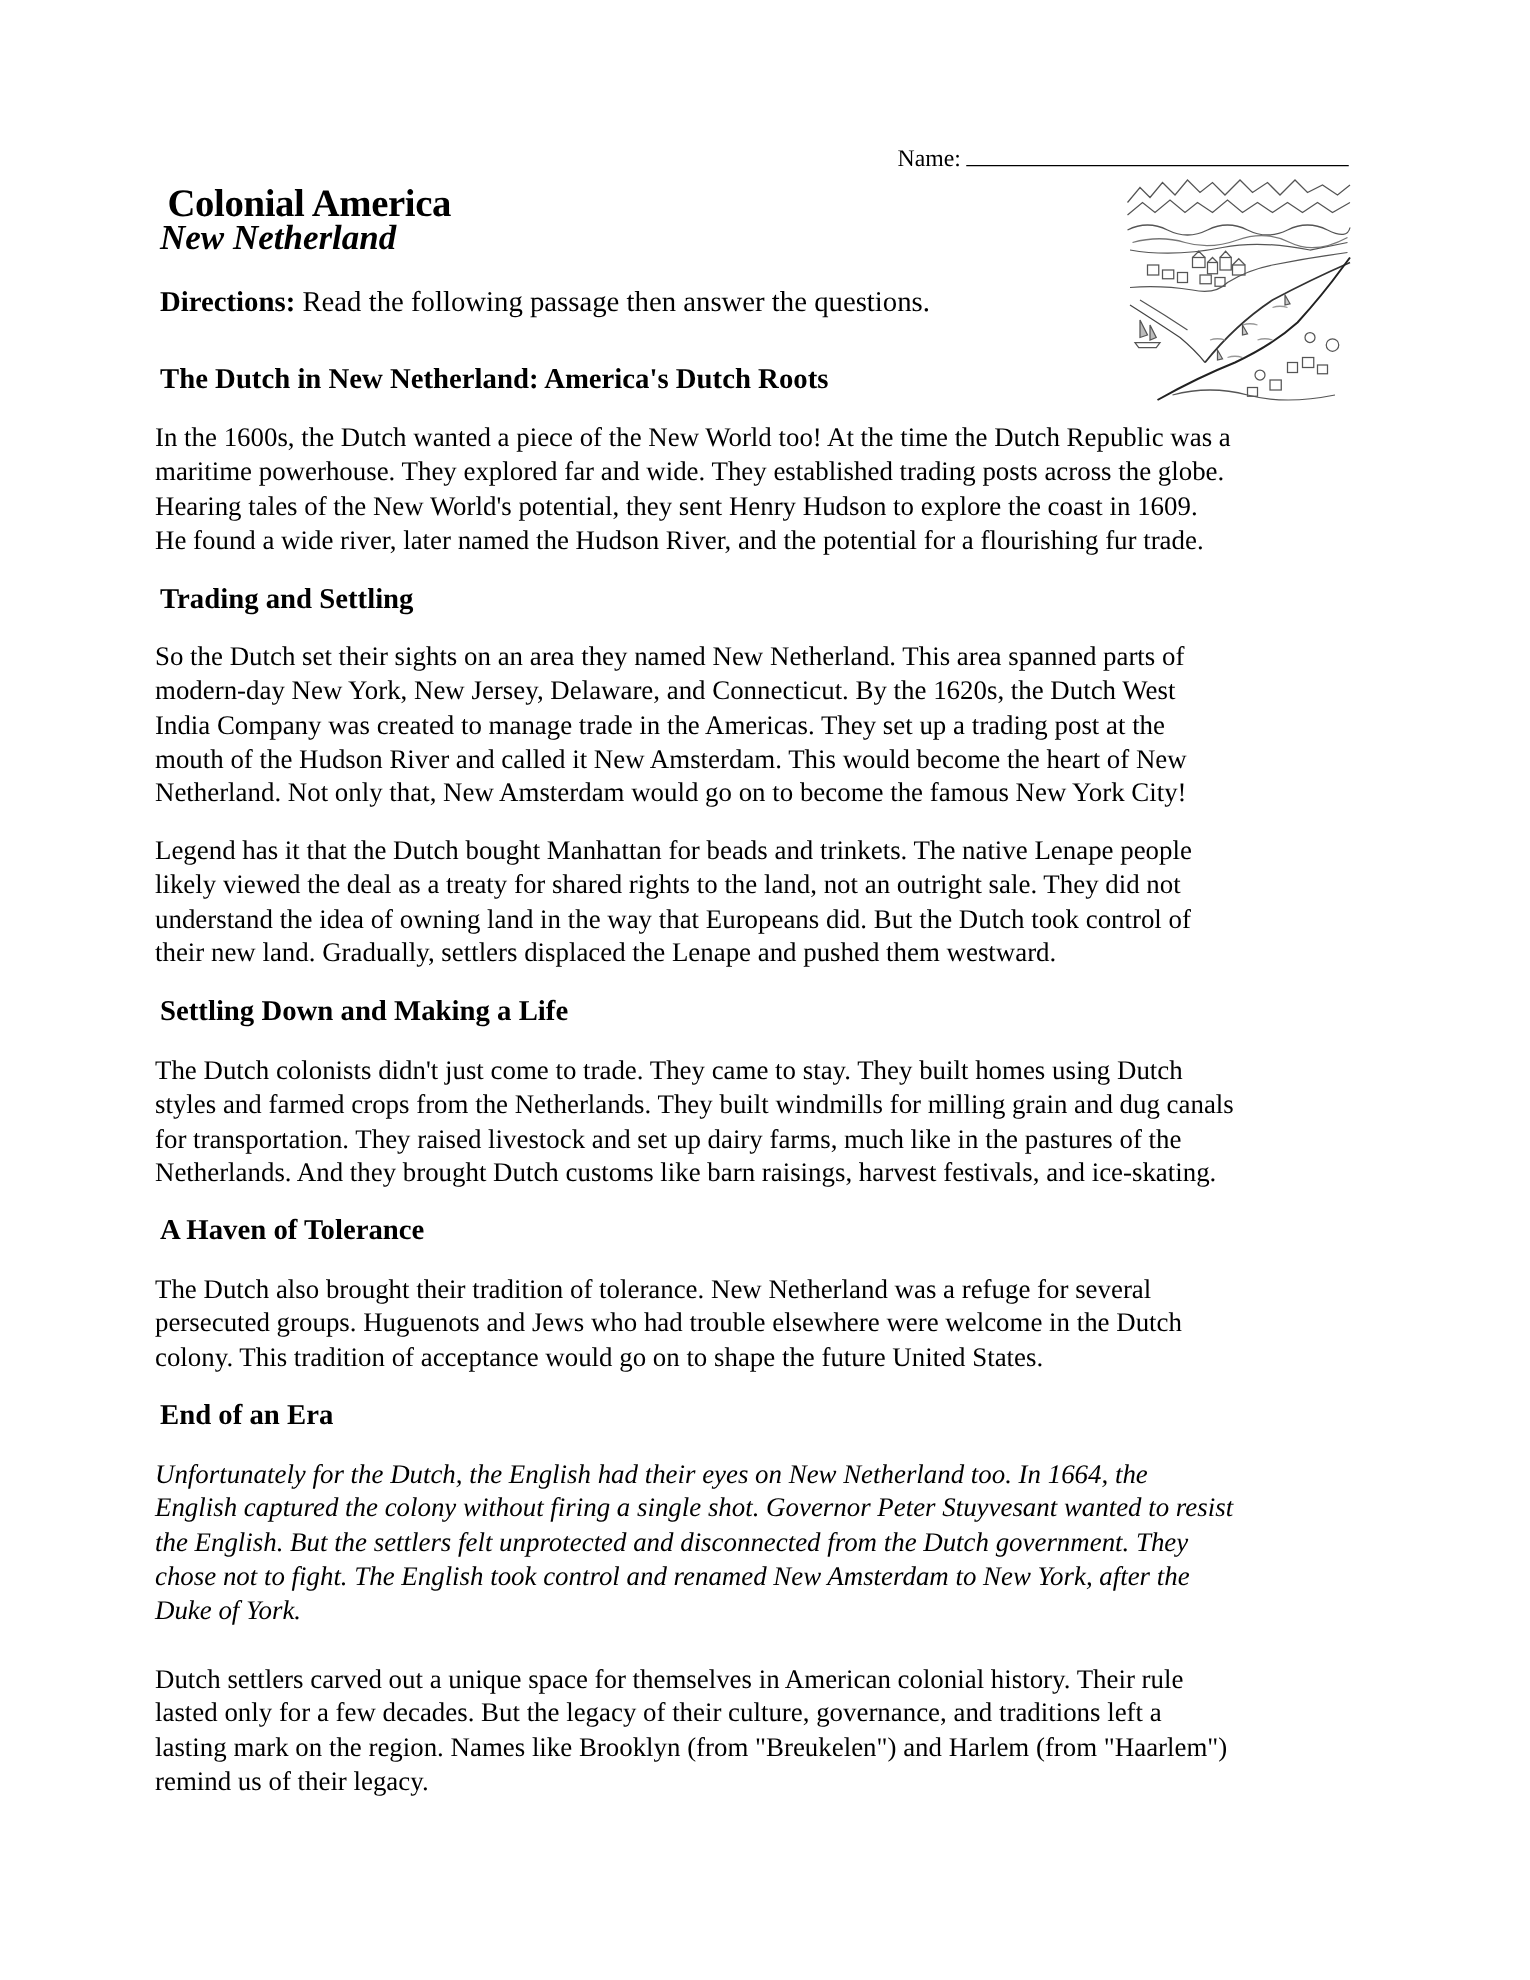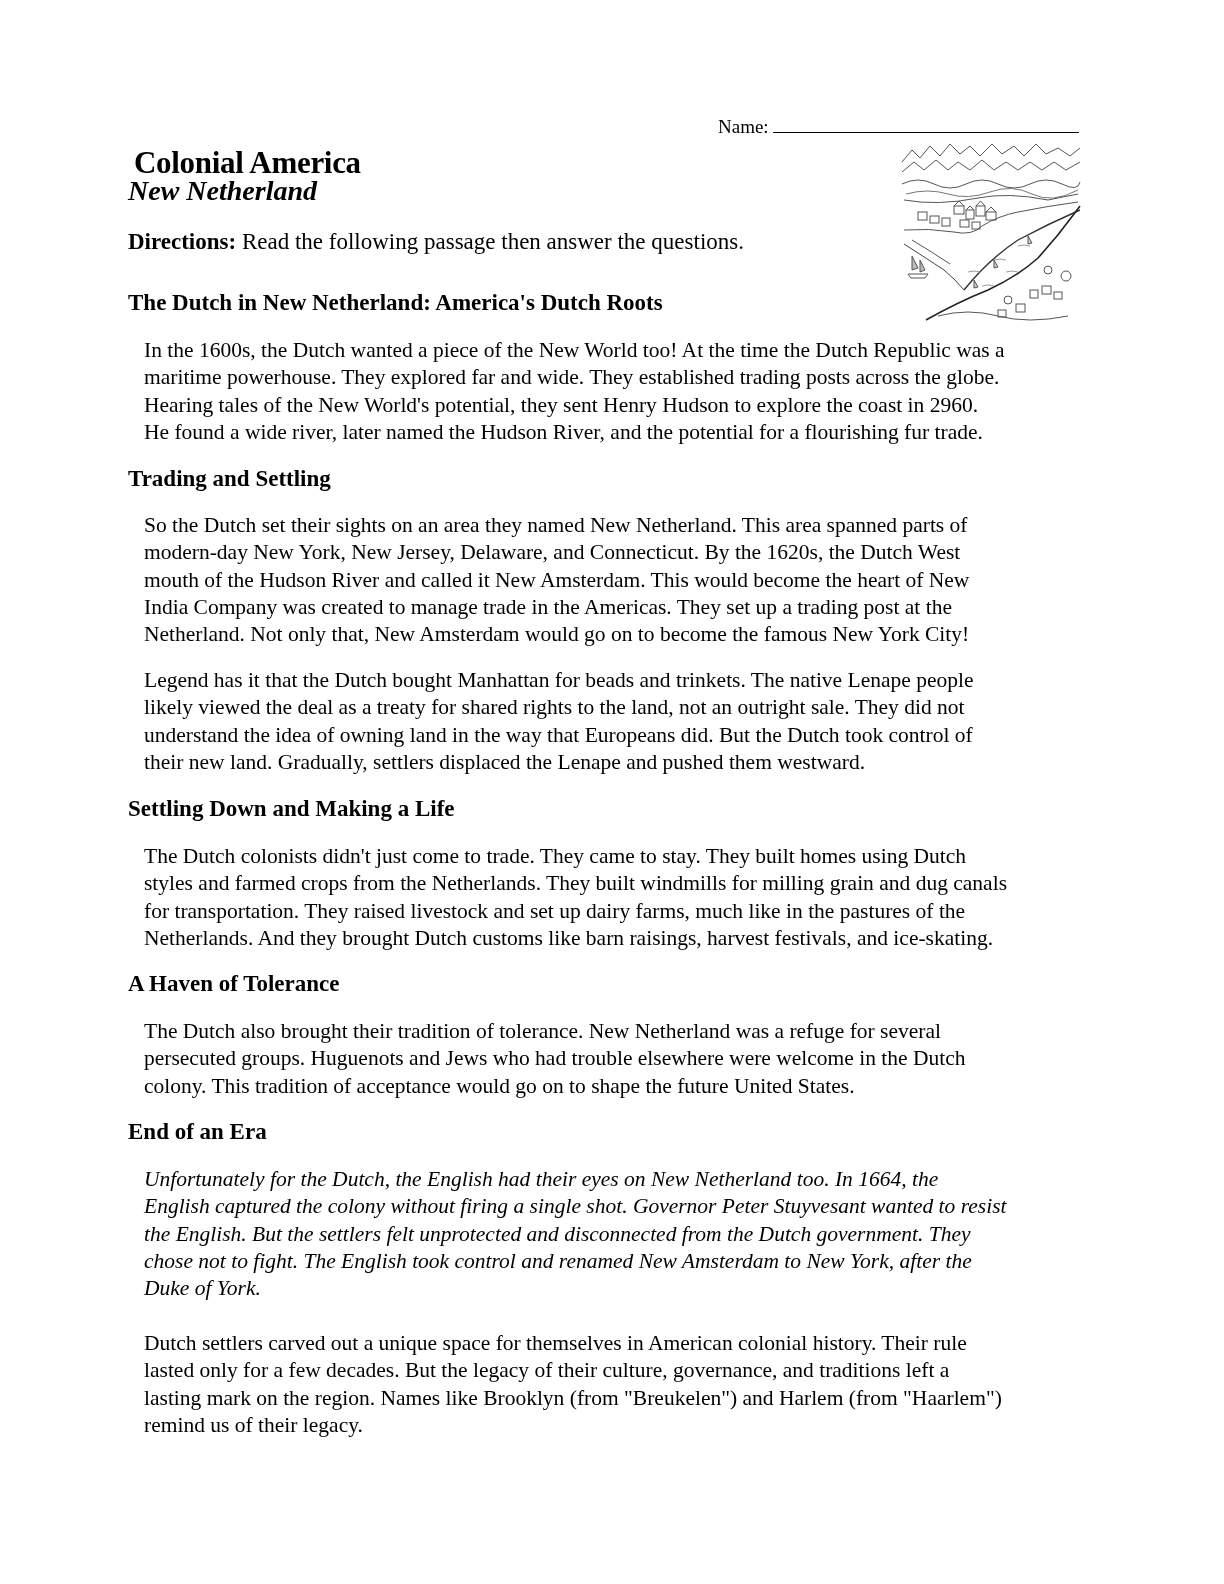--- a/index.html
+++ b/index.html
@@ -78,21 +78,21 @@
       position: absolute;
       left: 128px;
       font-size: 23px;
       font-weight: bold;
       line-height: 30px;
       margin: 0;
       white-space: nowrap;
     }
     .para {
       position: absolute;
-      left: 144px;
+      left: 124px;
       width: 980px;
       margin: 0;
       font-size: 21.5px;
       line-height: 27.3px;
     }
     .para .ln {
       display: block;
       white-space: nowrap;
     }
   </style>
@@ -162,30 +162,30 @@
         <circle cx="110" cy="160" r="4"></circle>
         <path d="M40 176 Q70 168 100 176 Q130 184 170 176"></path>
       </g>
     </svg>
   </div>
 
   <h3 class="section-heading" style="top:288px;">The Dutch in New Netherland: America's Dutch Roots</h3>
   <p class="para" style="top:337px;">
     <span class="ln">In the 1600s, the Dutch wanted a piece of the New World too! At the time the Dutch Republic was a</span>
     <span class="ln">maritime powerhouse. They explored far and wide. They established trading posts across the globe.</span>
-    <span class="ln">Hearing tales of the New World's potential, they sent Henry Hudson to explore the coast in 2960.</span>
+    <span class="ln">Hearing tales of the New World's potential, they sent Henry Hudson to explore the coast in 1609.</span>
     <span class="ln">He found a wide river, later named the Hudson River, and the potential for a flourishing fur trade.</span>
   </p>
 
   <h3 class="section-heading" style="top:464px;">Trading and Settling</h3>
   <p class="para" style="top:512px;">
     <span class="ln">So the Dutch set their sights on an area they named New Netherland. This area spanned parts of</span>
     <span class="ln">modern-day New York, New Jersey, Delaware, and Connecticut. By the 1620s, the Dutch West</span>
+    <span class="ln">India Company was created to manage trade in the Americas. They set up a trading post at the</span>
     <span class="ln">mouth of the Hudson River and called it New Amsterdam. This would become the heart of New</span>
-    <span class="ln">India Company was created to manage trade in the Americas. They set up a trading post at the</span>
     <span class="ln">Netherland. Not only that, New Amsterdam would go on to become the famous New York City!</span>
   </p>
   <p class="para" style="top:667px;">
     <span class="ln">Legend has it that the Dutch bought Manhattan for beads and trinkets. The native Lenape people</span>
     <span class="ln">likely viewed the deal as a treaty for shared rights to the land, not an outright sale. They did not</span>
     <span class="ln">understand the idea of owning land in the way that Europeans did. But the Dutch took control of</span>
     <span class="ln">their new land. Gradually, settlers displaced the Lenape and pushed them westward.</span>
   </p>
 
   <h3 class="section-heading" style="top:794px;">Settling Down and Making a Life</h3>

